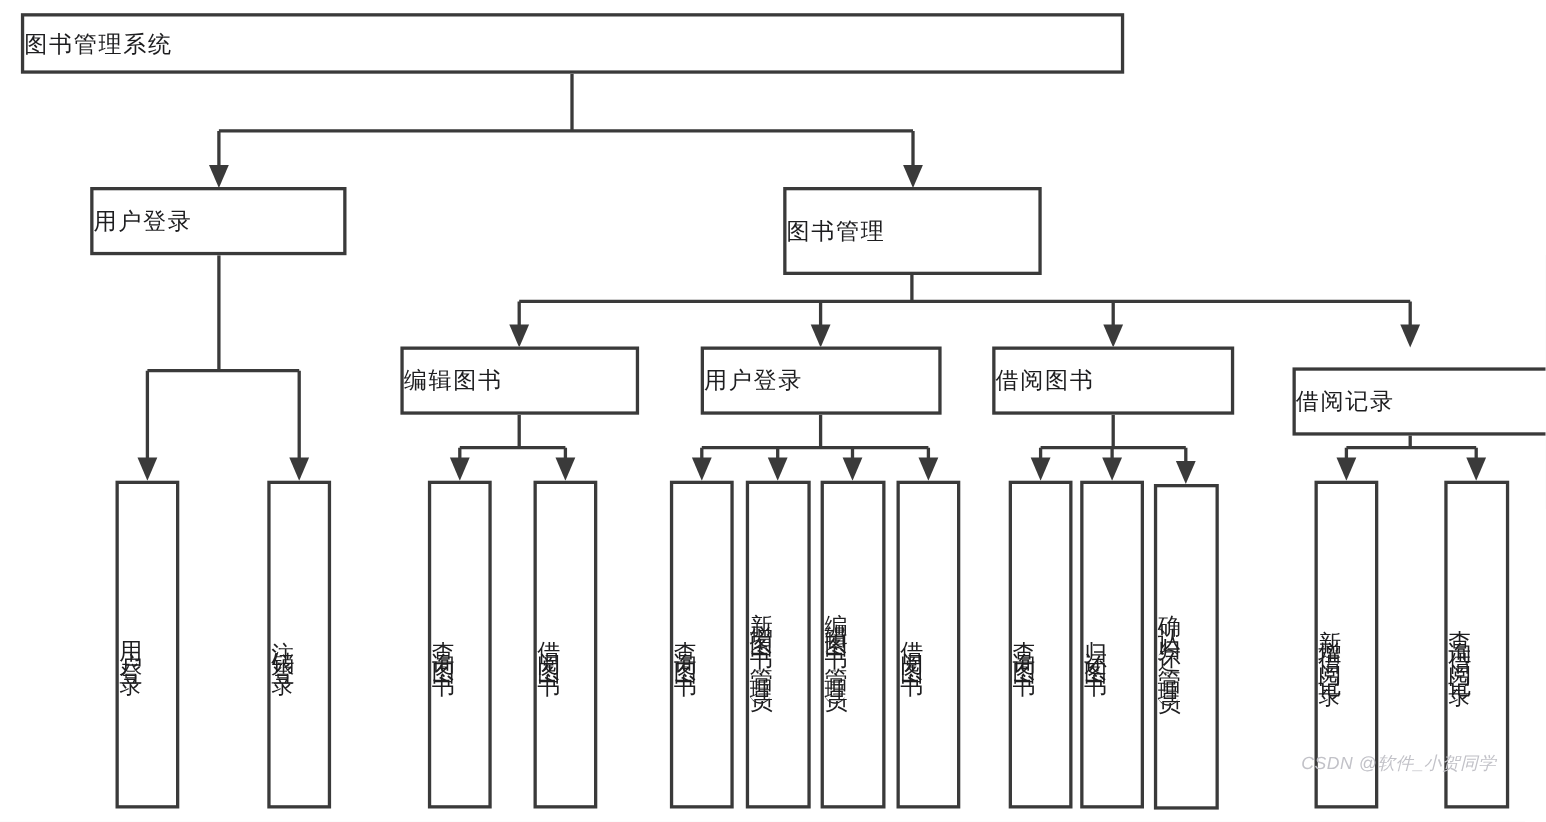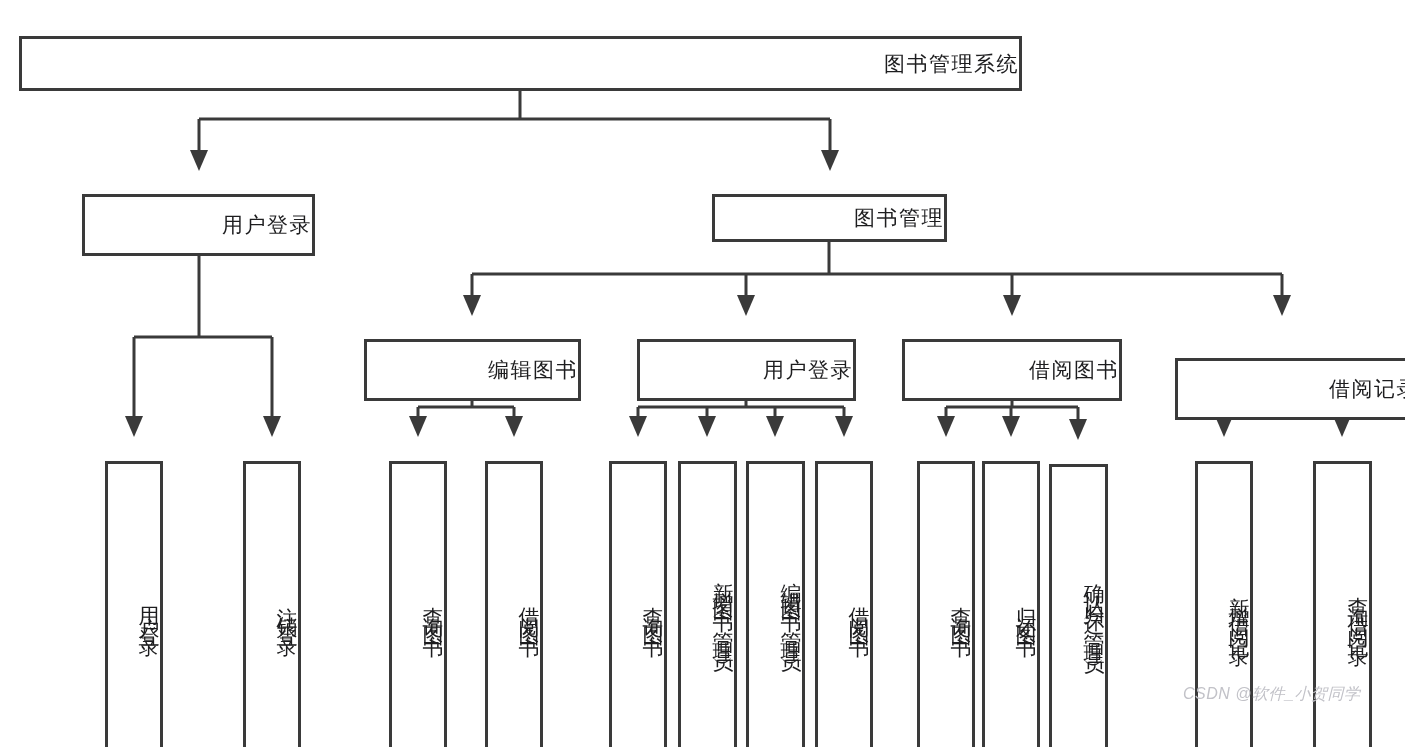--- a/index.html
+++ b/index.html
@@ -19,23 +19,22 @@
   .wires{
     position:absolute;left:0;top:0;
     color:var(--line-color);
     pointer-events:none;
   }
   .node{
     position:absolute;
     box-sizing:border-box;
     border:3px solid var(--line-color);
     background:var(--bg-color);
-    display:flex;align-items:center;justify-content:flex-end;
+    display:flex;align-items:center;justify-content:flex-start;
     color:var(--text-color);
-    margin-top:24px;
   }
   .node.h span{
     font-size:21px;
     letter-spacing:1.5px;
     white-space:nowrap;
   }
   .node.v span{
     writing-mode:vertical-rl;
     text-orientation:mixed;
     font-size:21px;
@@ -96,21 +95,21 @@
     </g>
   </svg>
 
   <div class="node h" style="left:19px;top:12px;width:1003px;height:55px">
     <span>图书管理系统</span>
   </div>
 
   <div class="node h" style="left:82px;top:170px;width:233px;height:62px">
     <span>用户登录</span>
   </div>
-  <div class="node h" style="left:712px;top:170px;width:235px;height:48px">
+  <div class="node h" style="left:712px;top:170px;width:235px;height:80px">
     <span>图书管理</span>
   </div>
 
   <div class="node h" style="left:364px;top:315px;width:217px;height:62px">
     <span>编辑图书</span>
   </div>
   <div class="node h" style="left:637px;top:315px;width:219px;height:62px">
     <span>用户登录</span>
   </div>
   <div class="node h" style="left:902px;top:315px;width:220px;height:62px">

